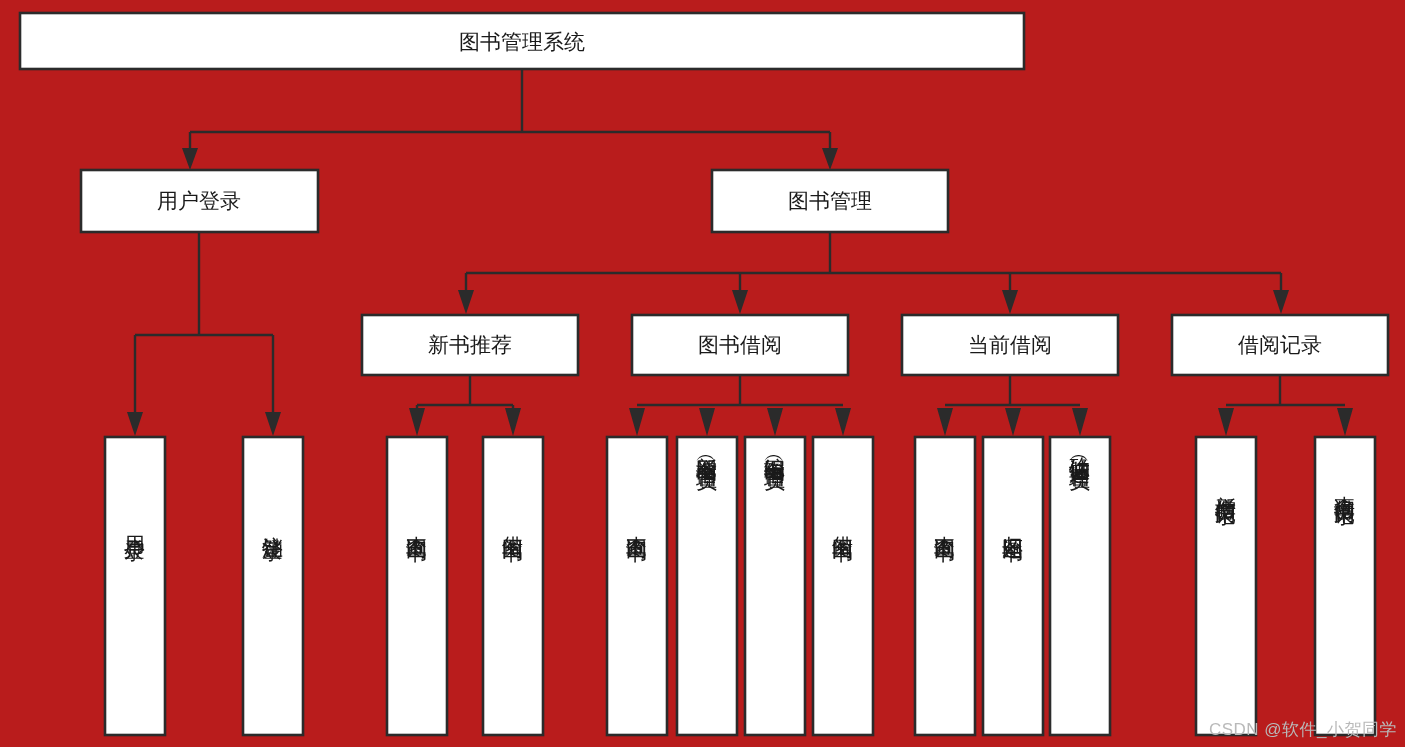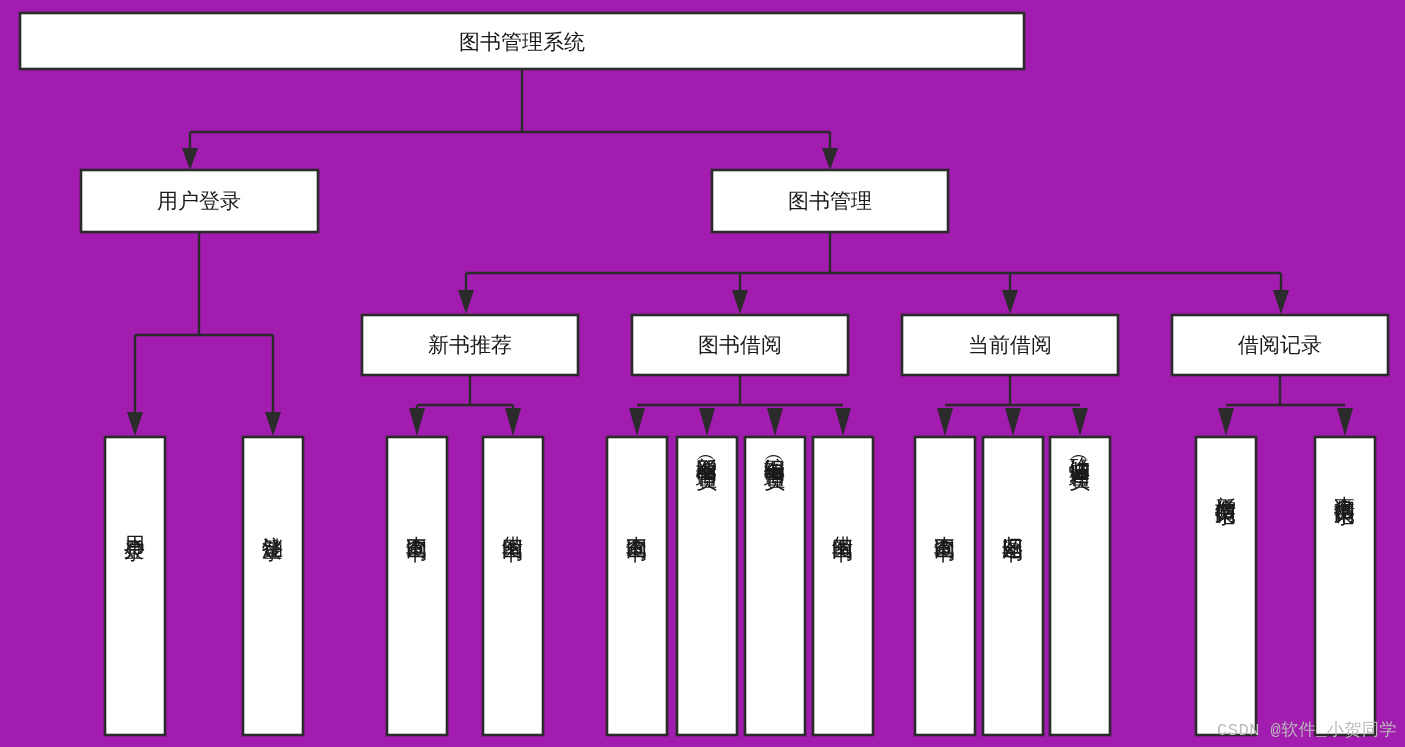--- a/index.html
+++ b/index.html
@@ -10,21 +10,21 @@
   body {
     width: 1405px;
     height: 747px;
     font-family: "Liberation Sans", sans-serif;
     overflow: hidden;
   }
   #diagram-root {
     position: relative;
     width: 1405px;
     height: 747px;
-    background: #a21caf;
+    background: #b91c1c;
   }
   svg#tree-svg {
     position: absolute;
     left: 0;
     top: 0;
     width: 1405px;
     height: 747px;
   }
   .node-box {
     fill: #ffffff;
@@ -53,21 +53,21 @@
     font-size: 21px;
     fill: #1a1a1a;
     text-anchor: middle;
     writing-mode: vertical-rl;
     letter-spacing: 2px;
   }
   .watermark {
     position: absolute;
     right: 8px;
     bottom: 6px;
-    font-family: Liberation Mono, monospace;
+    font-family: Liberation Sans, sans-serif;
     font-size: 17px;
     color: #b9b9b9;
     letter-spacing: 0.5px;
     white-space: nowrap;
     user-select: none;
   }
 </style>
 </head>
 <body>
 

